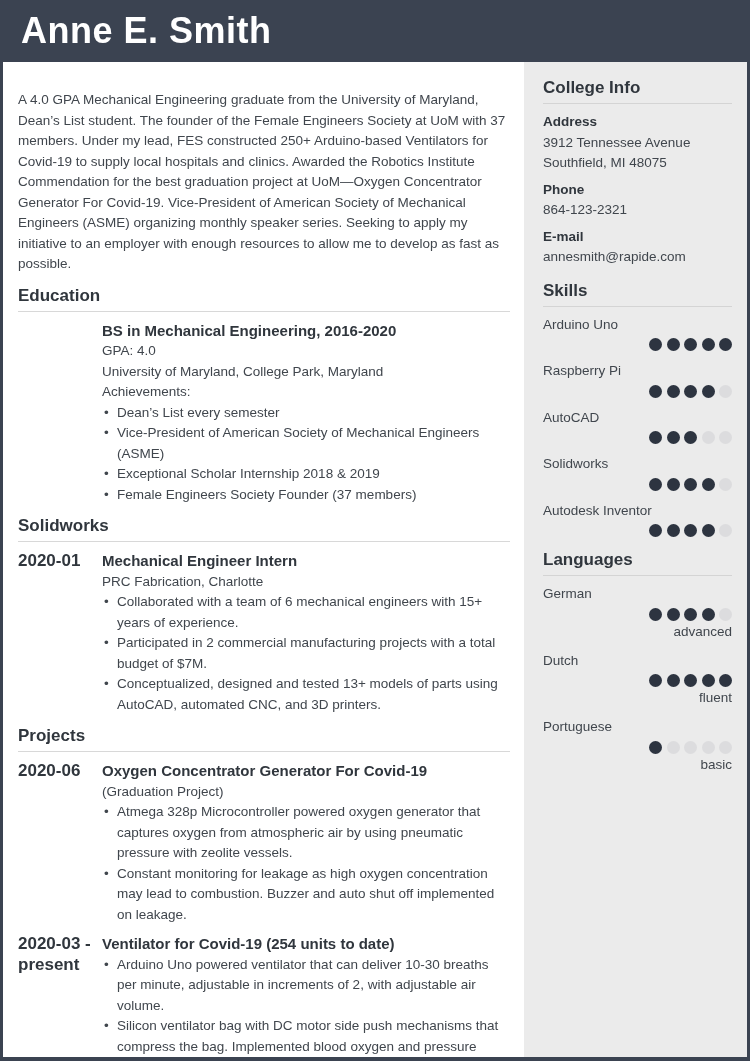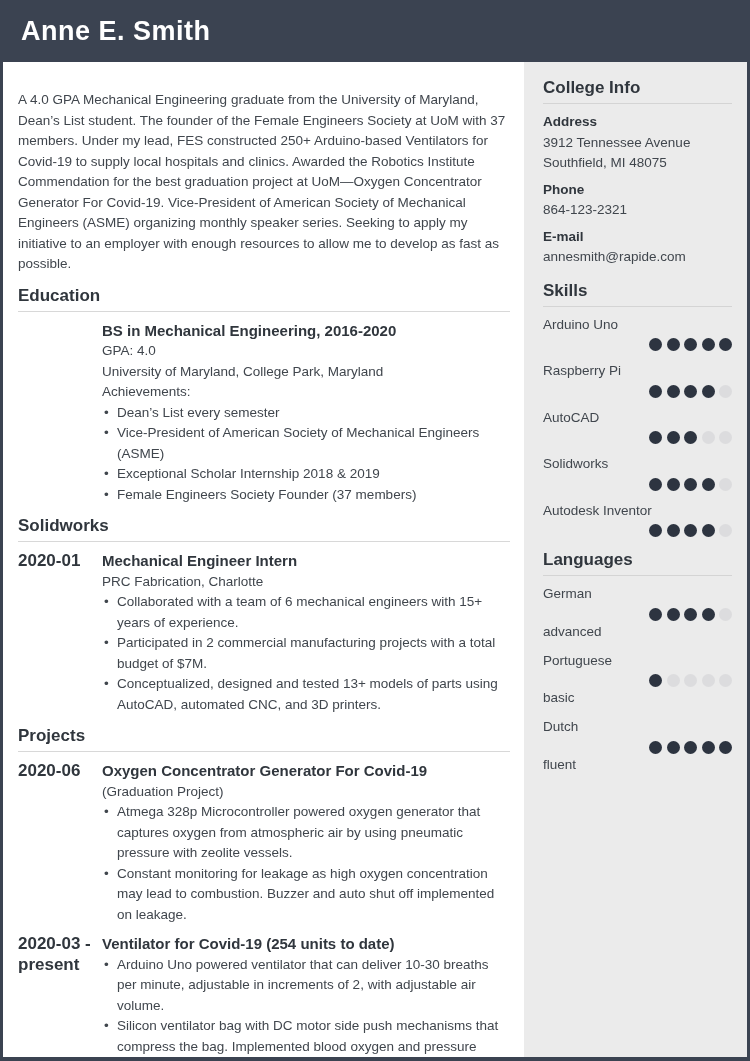--- a/index.html
+++ b/index.html
@@ -6,21 +6,21 @@
     --dark:#3b4351; --sidebar-bg:#ebebeb; --dot-filled:#2d3440; --dot-empty:#dcdcde;
     --text:#40464d; --heading:#30363d; --rule:#d8d8d8;
   }
   *{box-sizing:border-box}
   html,body{margin:0;padding:0;background:#fff}
   body{font-family:"Liberation Sans",sans-serif;color:var(--text)}
   .page{width:750px;height:1061px;display:flex;flex-direction:column;
         border-left:3px solid var(--dark);border-right:3px solid var(--dark);
         border-bottom:4px solid var(--dark);overflow:hidden;background:#fff}
   .header{flex:0 0 62px;background:var(--dark);display:flex;align-items:center;padding-left:18px}
-  .header h1{margin:0;color:#fff;font-size:27px;font-weight:bold;letter-spacing:.5px}
+  .header h1{margin:0;color:#fff;font-size:36px;font-weight:bold;letter-spacing:.5px}
   .body{flex:1;display:flex;min-height:0}
   .main{width:521px;padding:28px 14px 0 15px;font-size:13.5px;line-height:20.5px}
   .summary{margin:0}
   .sec-title{font-size:17px;font-weight:bold;color:var(--heading);margin:10px 0 0;
              padding-bottom:5px;border-bottom:1px solid var(--rule);line-height:21px}
   .entry{display:flex;margin-top:9px}
   .entry .date{width:84px;flex:0 0 84px;font-weight:bold;color:var(--heading);
                font-size:17px;line-height:20.5px;padding-right:8px}
   .entry .content{flex:1;min-width:0}
   .entry-title{margin:0;font-size:15px;font-weight:bold;color:var(--heading);line-height:20.5px}
@@ -33,21 +33,21 @@
            font-size:13.5px;line-height:20.5px}
   .sidebar .sec-title{margin:0 0 8px;border-bottom:1px solid #d4d4d4}
   .sidebar .sec-title.mt{margin-top:12px}
   .field+.field{margin-top:6px}
   .field-label{font-weight:bold;color:var(--heading)}
   .rating-item{margin-bottom:10px}
   .dots{display:flex;justify-content:flex-end;gap:4.5px;margin-top:3px}
   .dot{width:13px;height:13px;border-radius:50%}
   .dot.filled{background:var(--dot-filled)}
   .dot.empty{background:var(--dot-empty)}
-  .lang-label{line-height:18px;margin-top:2px}
+  .lang-label{text-align:right;line-height:18px;margin-top:2px}
 </style>
 </head>
 <body>
 
 <div class="page">
   <header class="header">
     <h1>Anne E. Smith</h1>
   </header>
 
   <div class="body">
@@ -192,37 +192,37 @@
         <div class="dots">
             <span class="dot filled"></span>
             <span class="dot filled"></span>
             <span class="dot filled"></span>
             <span class="dot filled"></span>
             <span class="dot empty"></span>
           </div>
         <div class="lang-label">advanced</div>
       </div>
       <div class="rating-item">
+        <div class="rating-name">Dutch</div>
+        <div class="dots">
+            <span class="dot filled"></span>
+            <span class="dot filled"></span>
+            <span class="dot filled"></span>
+            <span class="dot filled"></span>
+            <span class="dot filled"></span>
+          </div>
+        <div class="lang-label">fluent</div>
+      </div>
+      <div class="rating-item">
         <div class="rating-name">Portuguese</div>
         <div class="dots">
             <span class="dot filled"></span>
             <span class="dot empty"></span>
             <span class="dot empty"></span>
             <span class="dot empty"></span>
             <span class="dot empty"></span>
           </div>
         <div class="lang-label">basic</div>
-      </div>
-      <div class="rating-item">
-        <div class="rating-name">Dutch</div>
-        <div class="dots">
-            <span class="dot filled"></span>
-            <span class="dot filled"></span>
-            <span class="dot filled"></span>
-            <span class="dot filled"></span>
-            <span class="dot filled"></span>
-          </div>
-        <div class="lang-label">fluent</div>
       </div>
 
     </aside>
   </div>
 </div>
 
 </body></html>

